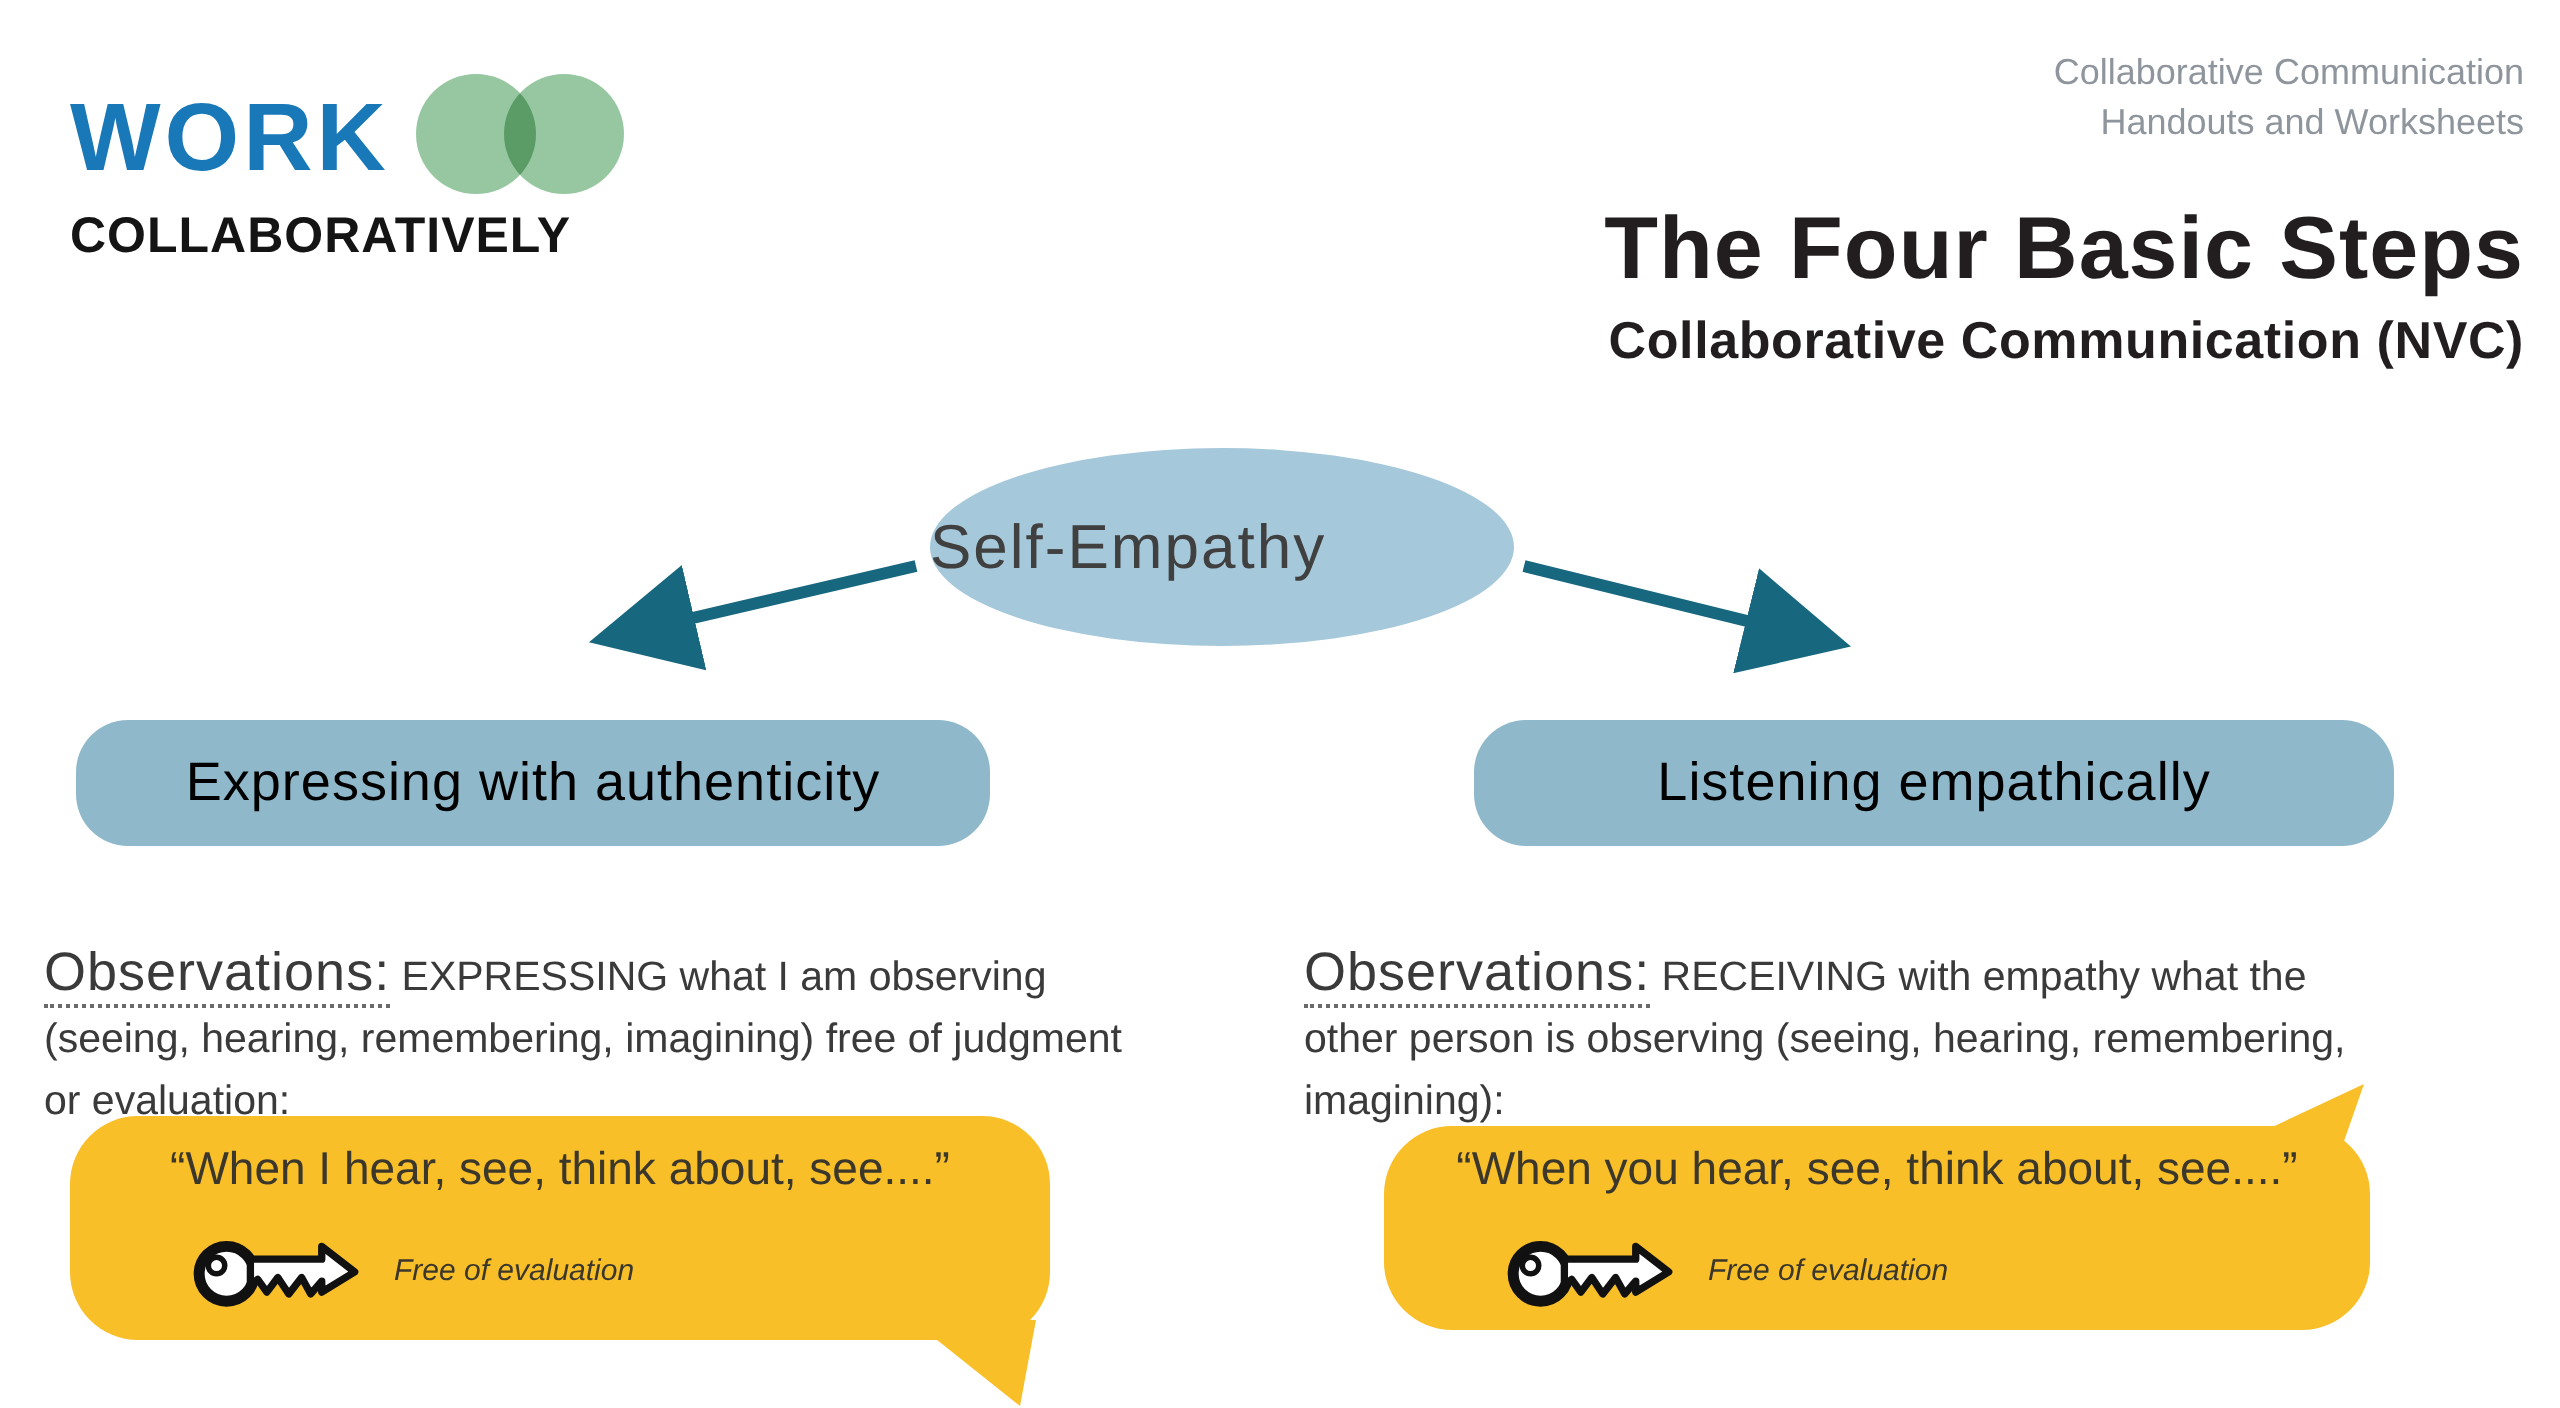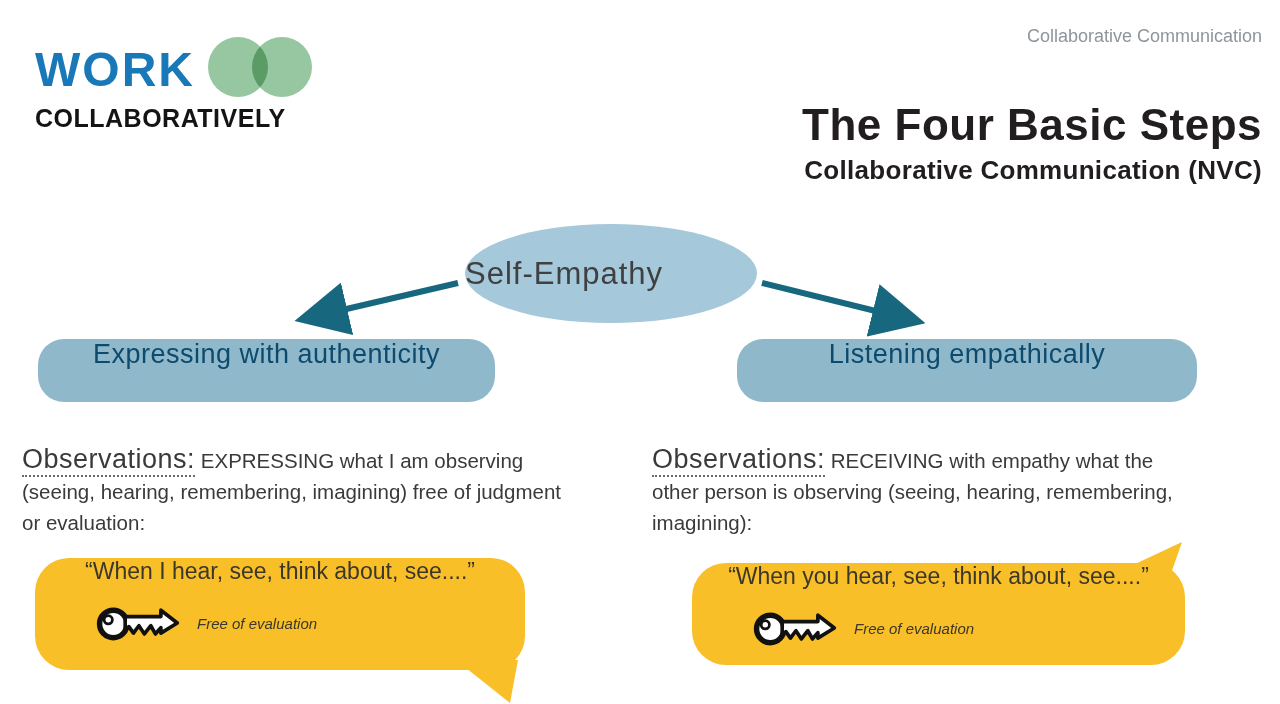--- a/index.html
+++ b/index.html
@@ -25,38 +25,38 @@
   .title-sub{font-size:26px;font-weight:bold;letter-spacing:0.3px;line-height:32px;margin-top:4px;}
   
   .ellipse{
     position:absolute;left:465px;top:224px;width:292px;height:99px;
     background:#a5c8da;border-radius:50%;
     display:flex;align-items:center;
     font-size:31px;color:#404040;letter-spacing:1px;
   }
   .arrow-layer{position:absolute;left:0;top:0;width:1280px;height:704px;pointer-events:none;}
   .node-box{
-    position:absolute;top:339px;height:63px;background:#8fb9cb;border-radius:26px;
-    display:flex;align-items:flex-start;justify-content:center;
-    font-size:27px;color:#0c4a6e;letter-spacing:0.5px;
+    position:absolute;top:360px;height:63px;background:#8fb9cb;border-radius:26px;
+    display:flex;align-items:center;justify-content:center;
+    font-size:27px;color:#000000;letter-spacing:0.5px;
   }
   .node-box.left{left:38px;width:457px;}
   .node-box.right{left:737px;width:460px;}
   
-  .obs{position:absolute;top:444px;font-size:20.5px;line-height:31px;color:#3a3a3a;}
+  .obs{position:absolute;top:471px;font-size:20.5px;line-height:31px;color:#3a3a3a;}
   .obs.left{left:22px;width:550px;}
   .obs.right{left:652px;width:548px;}
   .obs-label{font-size:27px;color:#3a3a3a;border-bottom:2px dotted #6a6a6a;padding-bottom:1px;letter-spacing:0.5px;}
   
   .bubble{position:absolute;background:#f9bf29;border-radius:34px;}
   .bubble.left{left:35px;top:558px;width:490px;height:112px;}
   .bubble.right{left:692px;top:563px;width:493px;height:102px;}
   .bubble-tail{position:absolute;}
   .bubble-inner{
-    display:flex;flex-direction:column;justify-content:flex-start;height:100%;
+    display:flex;flex-direction:column;justify-content:center;height:100%;
     padding:0 26px;color:#3b372b;gap:12px;
   }
   .bubble-quote{text-align:center;font-size:23px;color:#3b372b;}
   .bubble-note-row{display:flex;align-items:center;gap:16px;margin-top:4px;padding-left:34px;}
   .key-icon{width:86px;height:44px;flex:0 0 auto;}
   .bubble-note{font-style:italic;font-size:15px;color:#3b372b;}
 </style>
 </head>
 <body>
 
@@ -66,20 +66,21 @@
     <div class="logo-word1">WORK</div>
     <div class="logo-circles">
       <div class="logo-circle c1"></div>
       <div class="logo-circle c2"></div>
     </div>
     <div class="logo-word2">COLLABORATIVELY</div>
   </div>
 
   <div class="header-right">
     <div>Collaborative Communication</div>
+    <div>Handouts and Worksheets</div>
   </div>
 
   <div class="title-block">
     <div class="title-main">The Four Basic Steps</div>
     <div class="title-sub">Collaborative Communication (NVC)</div>
   </div>
 
   <div class="ellipse">
     <span>Self-Empathy</span>
   </div>

